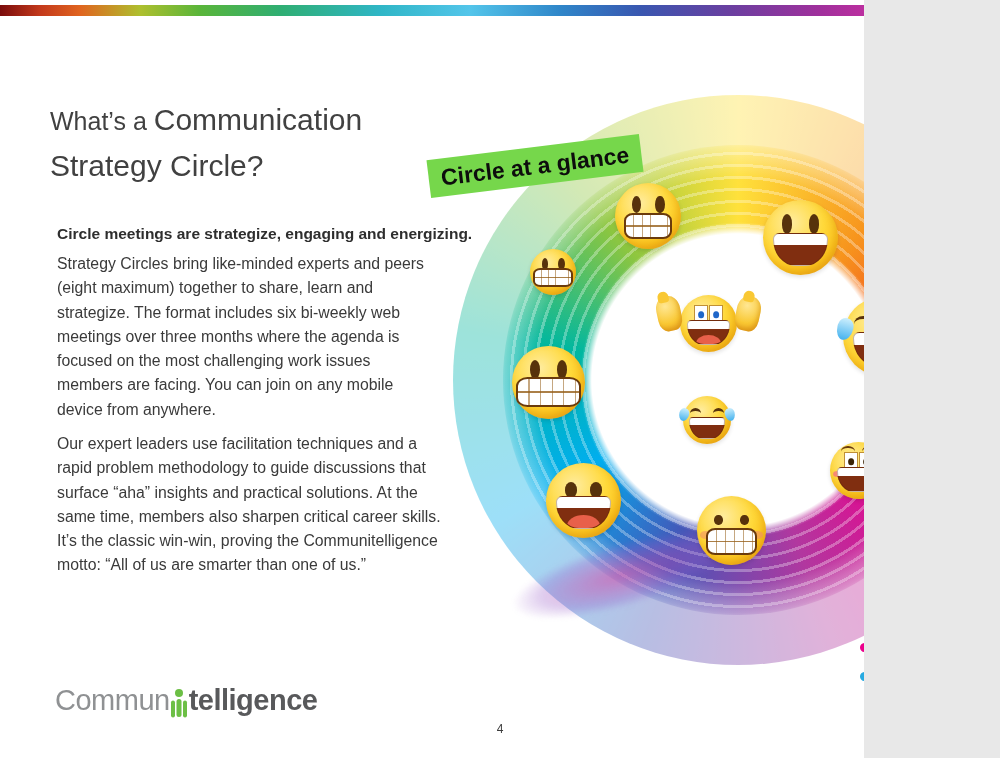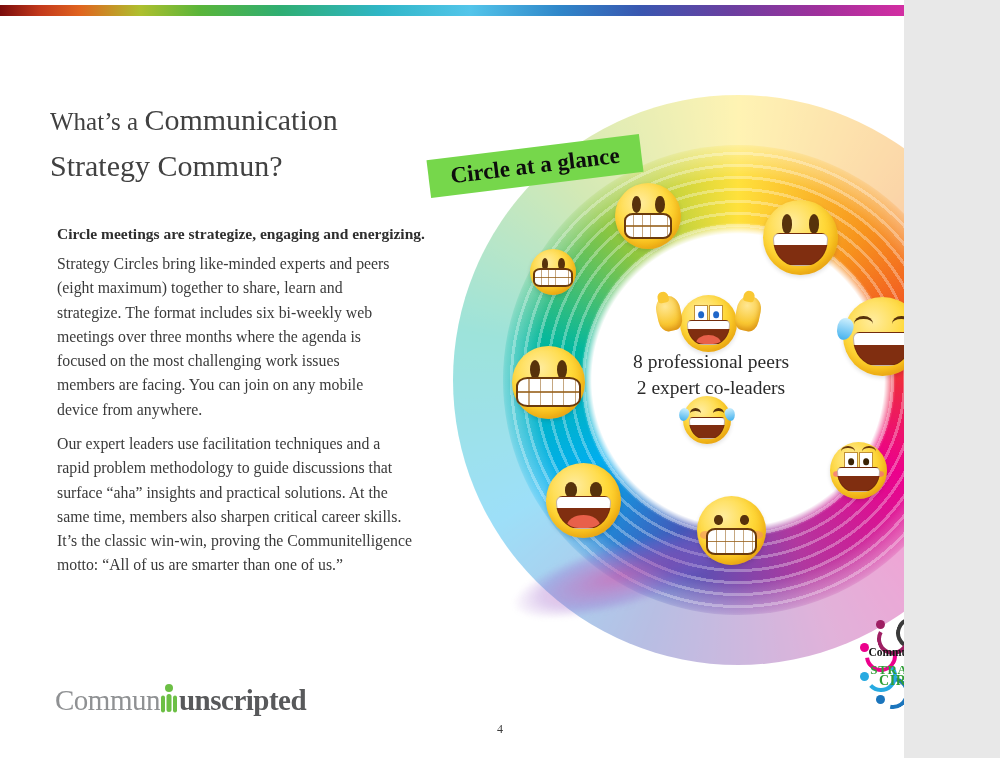--- a/index.html
+++ b/index.html
@@ -1,18 +1,18 @@
 <!DOCTYPE html>
 <html><head>
 <meta charset="utf-8">
 <style>
   html,body{margin:0;padding:0;background:#e8e8e8;}
   #page{
     position:relative;width:864px;height:758px;background:#ffffff;
-    overflow:hidden;font-family:Liberation Serif, serif;padding-left:40px;
+    overflow:hidden;font-family:Liberation Sans, sans-serif;
   }
   
   .top-bar{
     position:absolute;left:0;top:5px;width:1000px;height:11px;
     background:linear-gradient(90deg,
       #7a0c0c 0%, #c3391b 4%, #e0641f 8%, #aebf2e 14%, #59b53a 20%,
       #2fae72 28%, #2fb6c6 38%, #53c5ea 47%, #2f86c9 56%, #3957b0 64%,
       #6a3fa0 73%, #a0309c 82%, #d12ea2 90%, #ef4fb5 100%);
   }
   
@@ -104,21 +104,21 @@
   .thumb{
     top:2%;width:42%;height:62%;border-radius:45% 45% 38% 38% / 38% 38% 34% 34%;
     background:radial-gradient(circle at 40% 28%, #ffe793, #f9c833 60%, #eda61f);
     box-shadow:inset -2px -3px 4px rgba(185,105,0,.35);
   }
   .thumb::before{content:'';position:absolute;top:-14%;left:18%;width:44%;height:30%;
     background:#f9c833;border-radius:50% 50% 30% 30%;}
   .thumb-l{left:-40%;transform:rotate(-12deg);}
   .thumb-r{right:-40%;transform:rotate(12deg);}
   
-  .ci-logo{position:absolute;left:55px;top:684px;display:flex;align-items:flex-start;font-size:29px;white-space:nowrap;}
+  .ci-logo{position:absolute;left:55px;top:684px;display:flex;align-items:flex-end;font-size:29px;white-space:nowrap;}
   .ci-part1{color:#8f9193;font-weight:400;letter-spacing:-.5px;}
   .ci-part2{color:#58595b;font-weight:700;letter-spacing:-.5px;}
   .ci-person{position:relative;width:17px;height:28px;margin:0 1px;}
   .ci-person::before{content:'';position:absolute;left:50%;top:0;transform:translateX(-50%);
     width:8px;height:8px;background:#6cbf45;border-radius:50%;}
   .ci-person::after{content:'';position:absolute;left:50%;top:10px;transform:translateX(-50%);
     width:5px;height:18px;background:#6cbf45;border-radius:3px;
     box-shadow:-6px 1px 0 -0.5px #6cbf45, 6px 1px 0 -0.5px #6cbf45;}
   
   .badge{position:absolute;left:848px;top:604px;width:120px;height:120px;}
@@ -133,21 +133,21 @@
 </style>
 </head>
 <body>
 
 <div id="page">
 
   <div class="top-bar"></div>
 
   <div class="title">
     <div><span class="pre">What’s a </span><span class="big">Communication</span></div>
-    <div class="big">Strategy Commun?</div>
+    <div class="big">Strategy Circle?</div>
   </div>
 
   <div class="lead">Circle meetings are strategize, engaging and energizing.</div>
   <div class="para p1">Strategy Circles bring like-minded experts and peers
 (eight maximum) together to share, learn and
 strategize. The format includes six bi-weekly web
 meetings  over three  months where the agenda is
 focused on the most  challenging work issues
 members are facing.  You can join on any mobile
 device from anywhere.</div>
@@ -159,22 +159,20 @@
 motto: “All of us are smarter than one of us.”</div>
 
   <div class="swirl">
     <div class="ring ring-outer"></div>
     <div class="ring ring-main"></div>
     <div class="swirl-tail"></div>
   </div>
 
   <div class="glance">Circle at a glance</div>
 
-  <div class="center-caption">8 professional peers
-2 expert co-leaders</div>
 
   <div id="emoji-layer">
       <div class="emoji" style="left: 615px; top: 183px; width: 66px; height: 66px;">
         <div class="eye eye-l oval"></div>
         <div class="eye eye-r oval"></div>
         <div class="mouth-grid"></div>
       </div>
       <div class="emoji" style="left: 763px; top: 200px; width: 75px; height: 75px;">
         <div class="eye eye-l oval"></div>
         <div class="eye eye-r oval"></div>
@@ -230,21 +228,21 @@
         <div class="closedeye eye-r"></div>
         <div class="tear tear-l" style="width: 20%; height: 28%; background: linear-gradient(rgb(205, 239, 253), rgb(69, 178, 238)); border-radius: 60% / 45% 45% 65% 65%; left: -8%; top: 26%; transform: rotate(14deg);"></div>
         <div class="tear tear-r" style="width: 20%; height: 28%; background: linear-gradient(rgb(205, 239, 253), rgb(69, 178, 238)); border-radius: 60% / 45% 45% 65% 65%; right: -8%; top: 26%; transform: rotate(-14deg);"></div>
         <div class="mouth-open bigteeth"></div>
       </div>
     </div>
 
   <div class="ci-logo">
     <span class="ci-part1">Commun</span>
     <span class="ci-person"></span>
-    <span class="ci-part2">unscripted</span>
+    <span class="ci-part2">telligence</span>
   </div>
 
   <div class="badge">
     <div id="badge-people">
         <div class="person-arc" style="left: 48px; top: 13px; border-top-color: rgb(58, 58, 58); border-right-color: rgb(58, 58, 58); transform: rotate(200deg);"></div>
         <div class="person-head" style="left: 55.5px; top: 7.5px; background: rgb(58, 58, 58);"></div>
         <div class="person-arc" style="left: 67.3969px; top: 19.3024px; border-top-color: rgb(247, 148, 29); border-right-color: rgb(247, 148, 29); transform: rotate(236deg);"></div>
         <div class="person-head" style="left: 82.5381px; top: 16.2852px; background: rgb(247, 148, 29);"></div>
         <div class="person-arc" style="left: 79.3849px; top: 35.8024px; border-top-color: rgb(241, 90, 41); border-right-color: rgb(241, 90, 41); transform: rotate(272deg);"></div>
         <div class="person-head" style="left: 99.2486px; top: 39.2852px; background: rgb(241, 90, 41);"></div>

